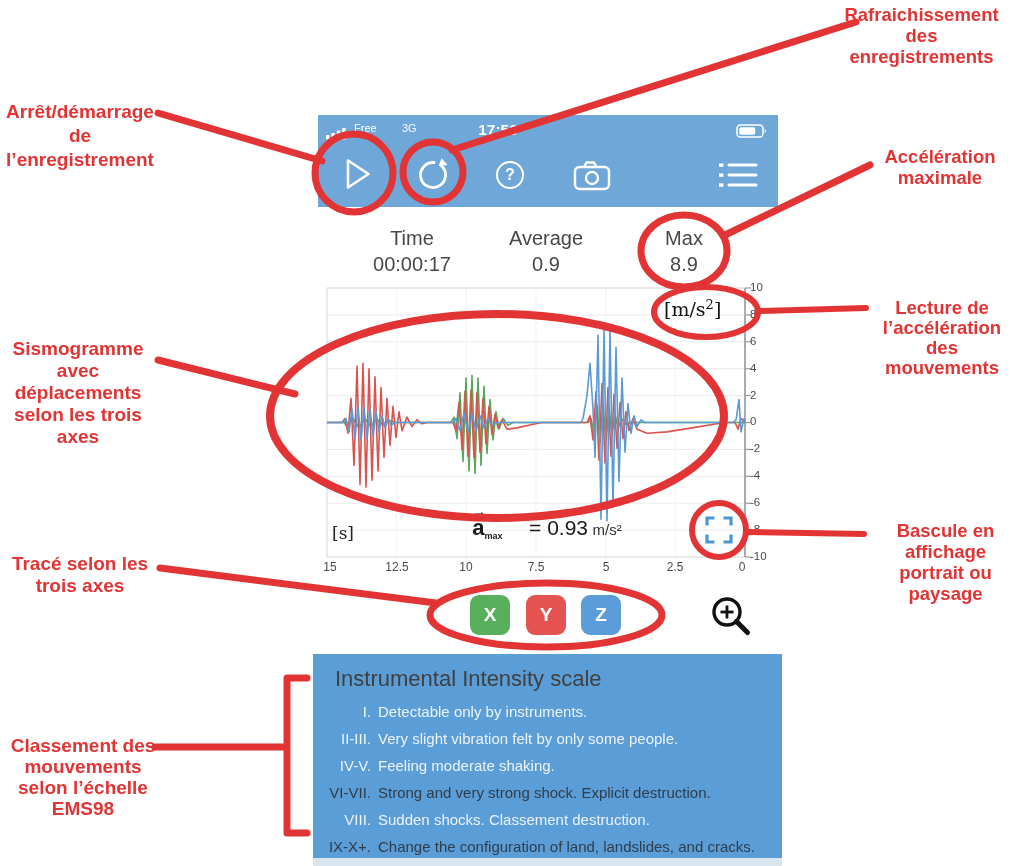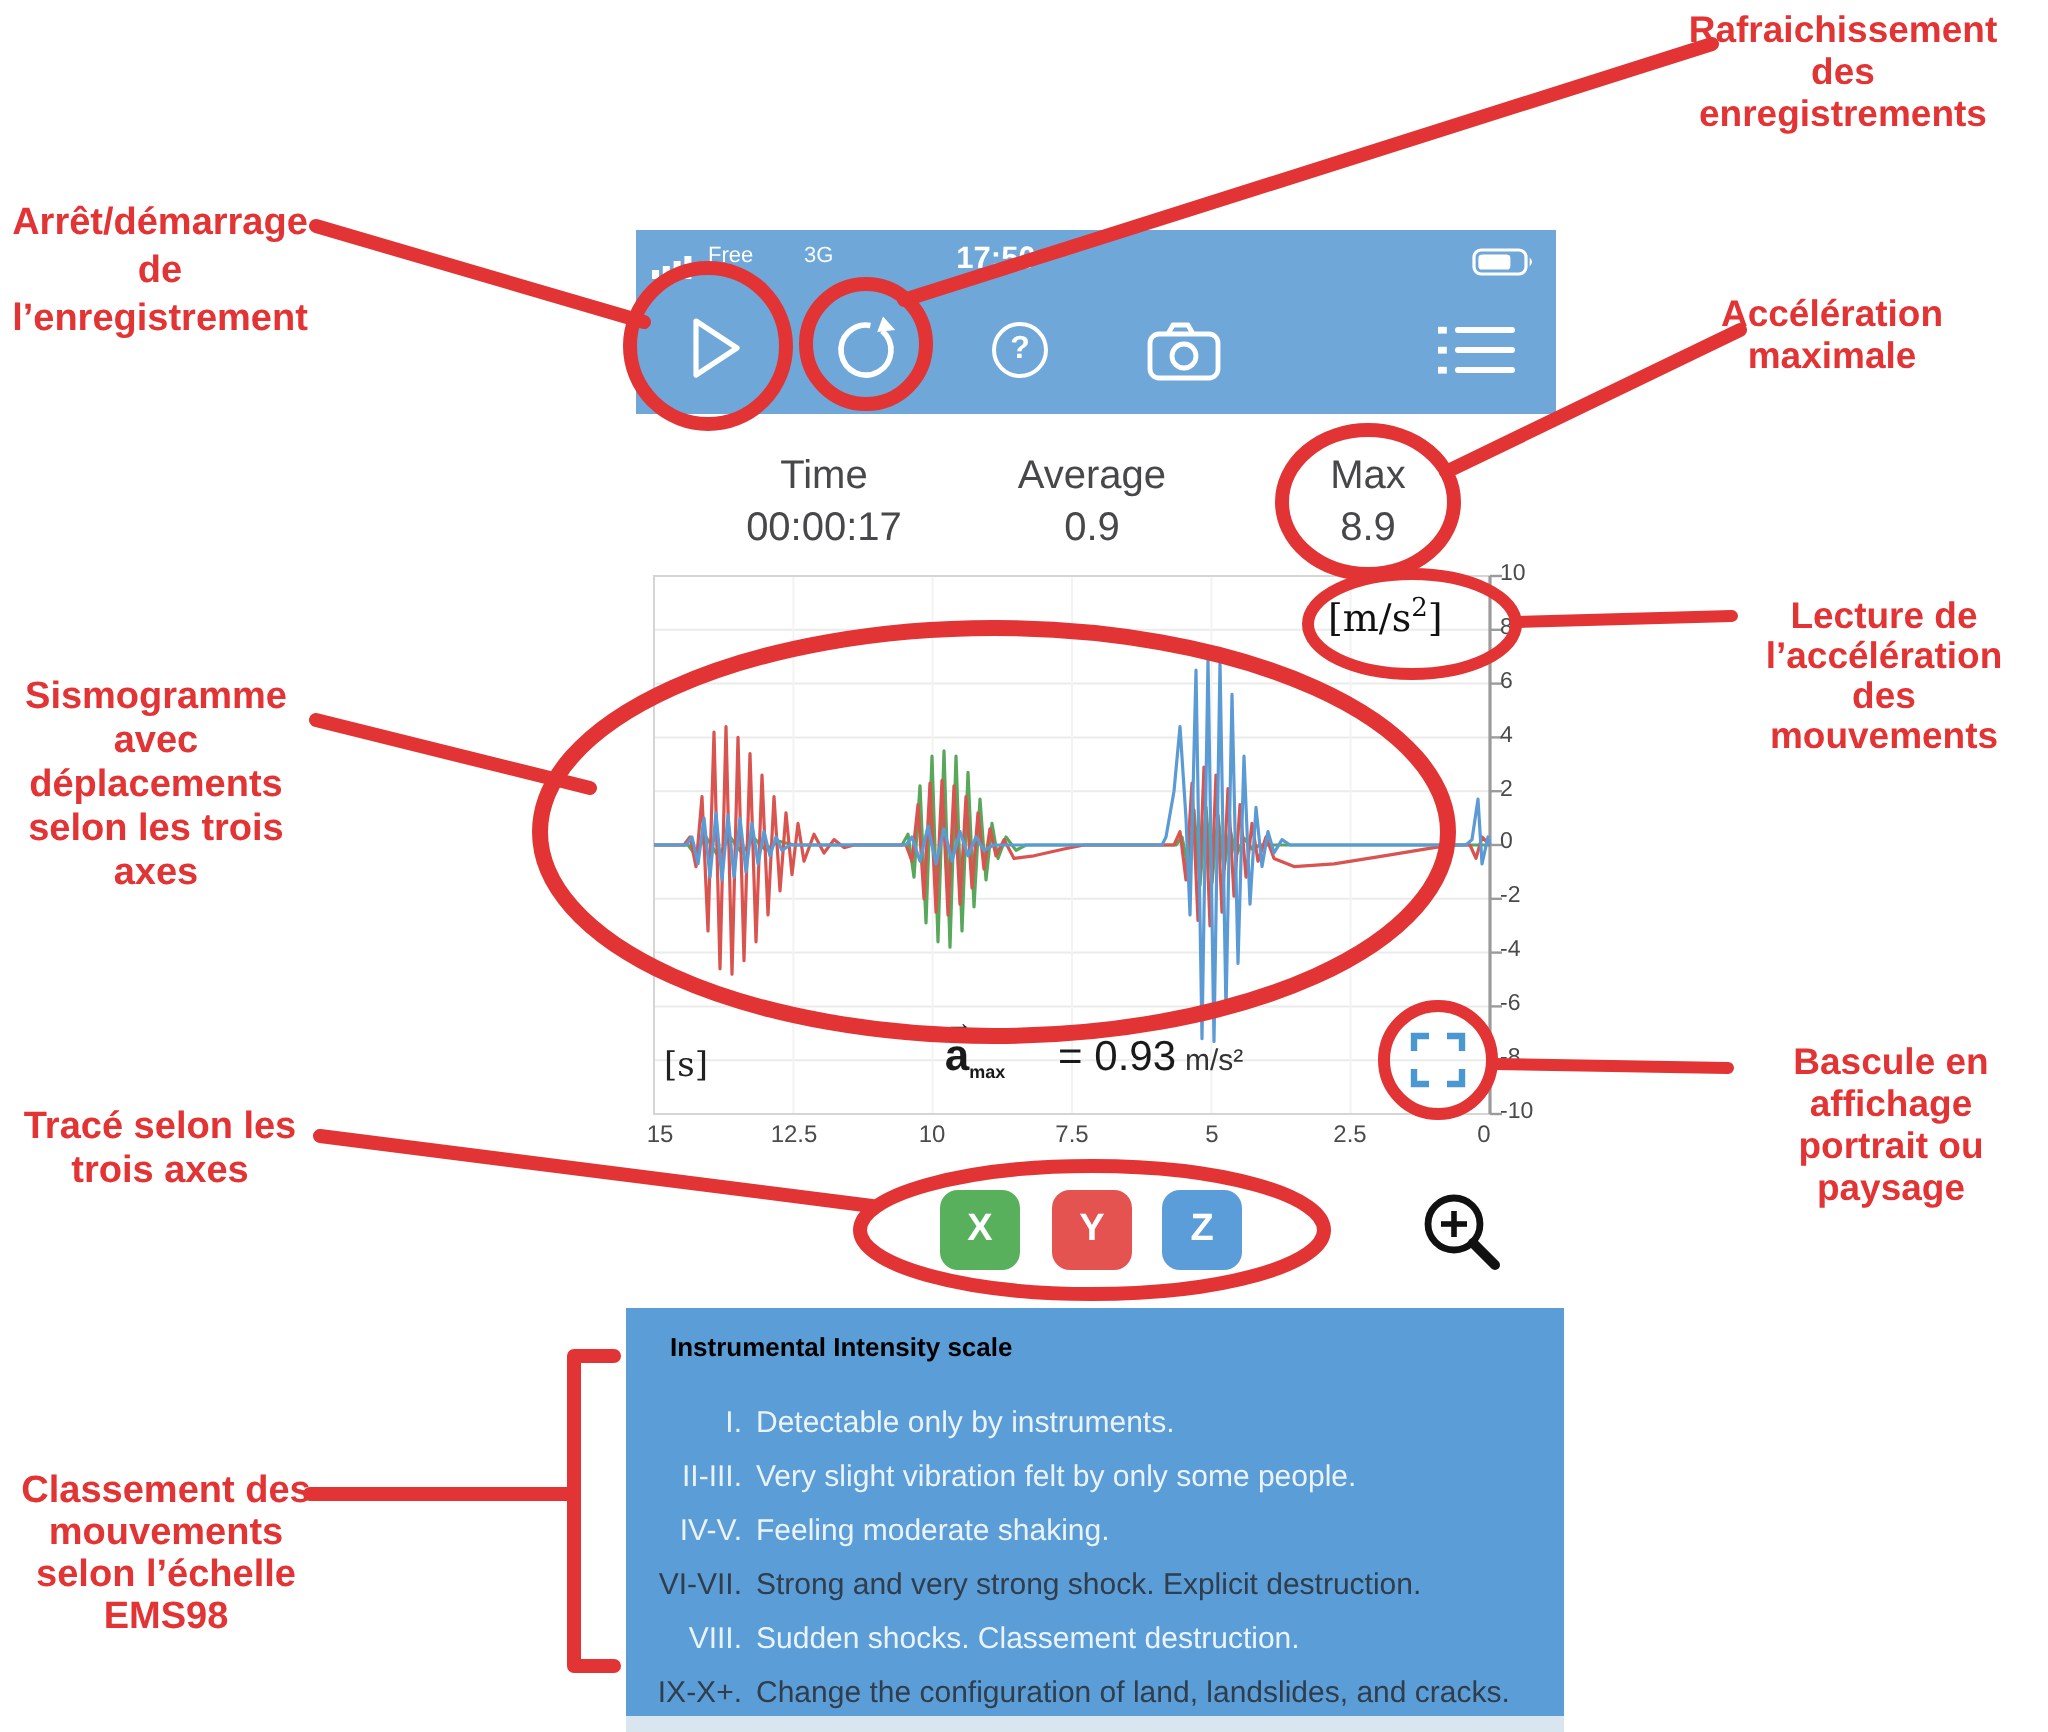--- a/index.html
+++ b/index.html
@@ -35,36 +35,36 @@
 
   
   .axis-btn { position:absolute; top:595px; width:40px; height:40px; border-radius:9px; border:none;
               color:#fff; font-family:"Liberation Sans",sans-serif; font-size:19px; font-weight:700; text-align:center; line-height:40px; }
   #btn-x { left:470px; background:#58b05c; }
   #btn-y { left:526px; background:#e4534f; }
   #btn-z { left:581px; background:#5b9dd8; }
 
   
   #panel { position:absolute; left:313px; top:654px; width:469px; height:204px; background:#5b9dd6; }
-  #panel-title { position:absolute; left:22px; top:12px; color:#000000; font-size:13px; font-weight:700; }
+  #panel-title { position:absolute; left:22px; top:12px; color:#404040; font-size:22px; font-weight:400; }
   #panel-list { position:absolute; left:0; top:44px; width:100%; }
   .irow { display:flex; height:27px; align-items:baseline; font-size:15px; line-height:27px; }
   .irow .num { width:58px; text-align:right; margin-right:7px; flex:0 0 58px; }
   .irow .desc { flex:1; }
   .irow.light { color:rgba(255,255,255,0.88); }
   .irow.dark { color:#2f3d4c; }
   #panel-strip { position:absolute; left:313px; top:858px; width:469px; height:8px; background:#d9e5ef; }
 
   
   .ann { position:absolute; color:#e23434; font-weight:700; text-align:center; white-space:pre-line; }
   .ann-l { font-size:19px; line-height:22px; }
   .ann-r { font-size:18.5px; line-height:21px; }
   #ann-start { left:0; top:100px; width:160px; line-height:24px; }
   #ann-refresh { left:838px; top:4px; width:167px; }
-  #ann-maxacc { left:836px; top:146px; width:160px; }
+  #ann-maxacc { left:860px; top:146px; width:160px; }
   #ann-reading { left:862px; top:298px; width:160px; line-height:20px; }
   #ann-seismo { left:0; top:338px; width:156px; }
   #ann-traces { left:0; top:553px; width:160px; }
   #ann-orient { left:867px; top:520px; width:157px; }
   #ann-class { left:3px; top:735px; width:160px; line-height:21px; }
 
   #overlay { position:absolute; left:0; top:0; pointer-events:none; }
 </style>
 </head>
 <body>

